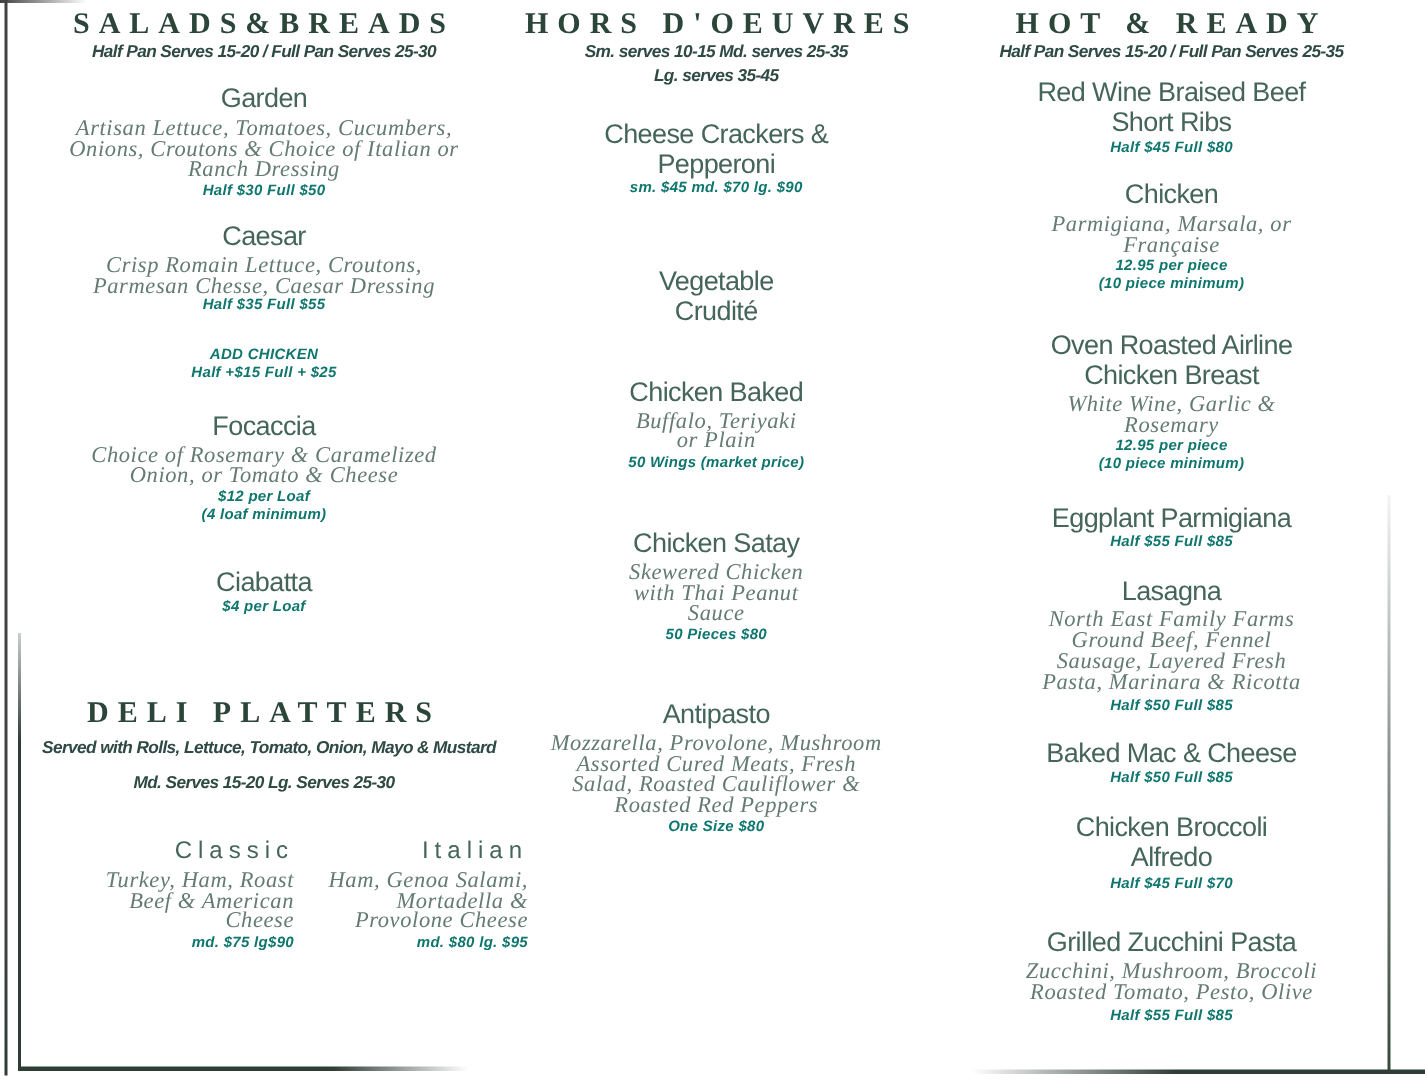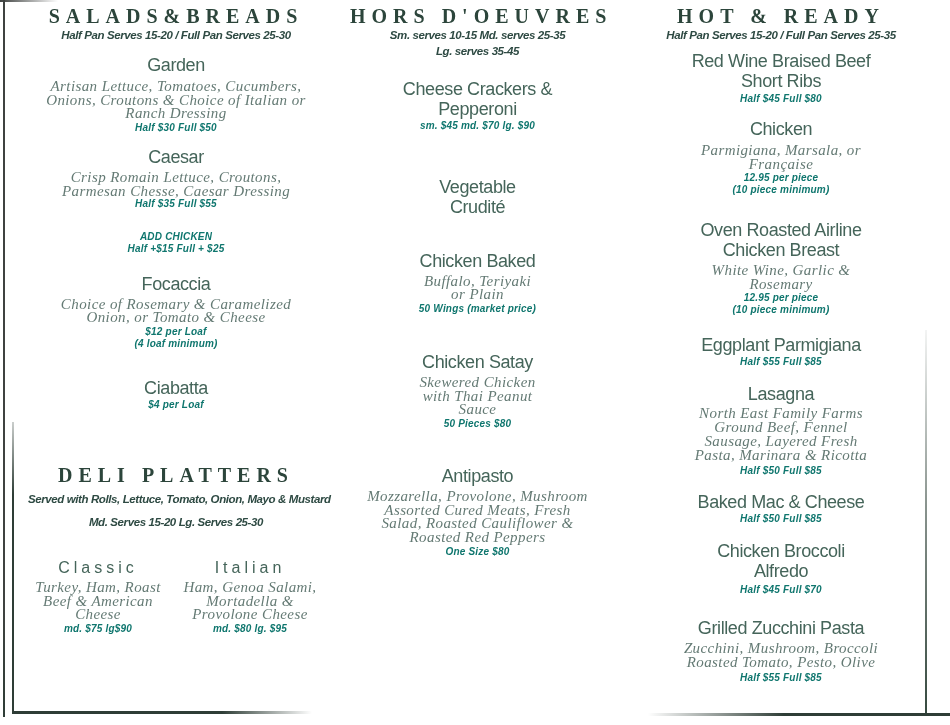--- a/index.html
+++ b/index.html
@@ -79,21 +79,21 @@
   .mi-2-0-0 .item-price{margin-top:2px}
   .mi-1-0-4 .item-price{margin-top:2px}
   .mi-2-0-4 .item-price{margin-top:3px}
   .mi-2-0-6 .item-price{margin-top:3px}
   .mi-2-0-7 .item-price{margin-top:3px}
 
   
   .ms-0-1 .sec-title{margin-top:54px;}
   .ms-0-1 .sec-sub{line-height:17px;margin-top:6px;}
   .pair-row{position:relative;margin-top:28px;height:100px;}
-  .pair-col{position:absolute;top:0;text-align:center;}
+  .pair-col{position:absolute;top:0;text-align:right;margin-left:28px;}
   .pair-col-0{left:0;width:140px;}
   .pair-col-1{left:148px;width:148px;}
   .pair-name .nl{
     font-size:16px;line-height:18px;letter-spacing:4px;
     color:#45655a;white-space:nowrap;
   }
 </style>
 </head>
 <body>
 

